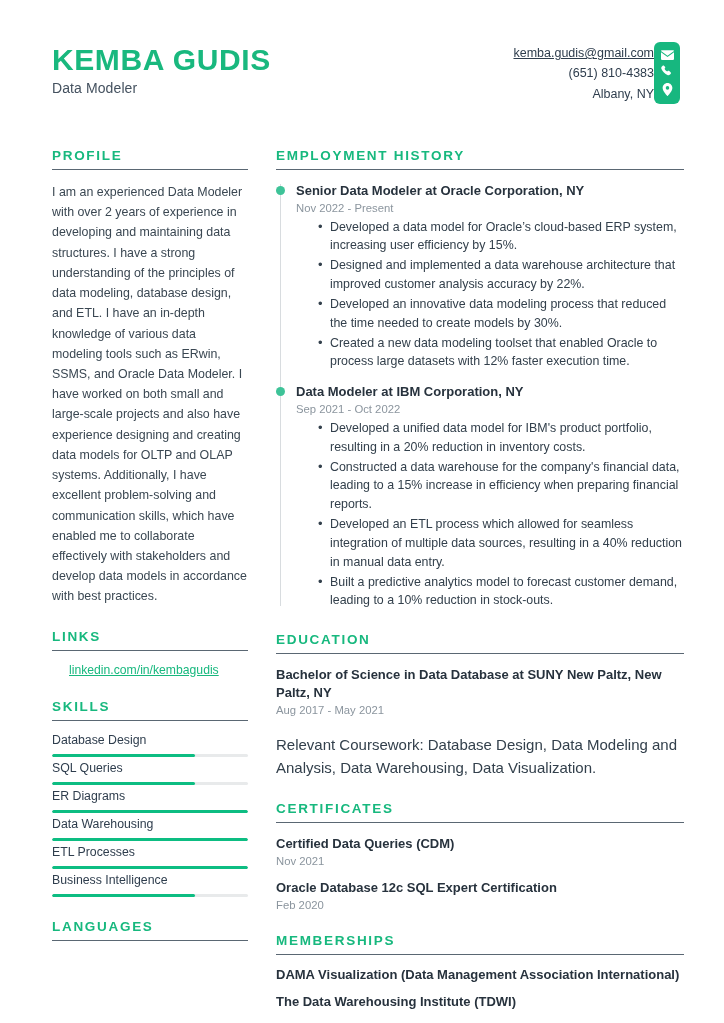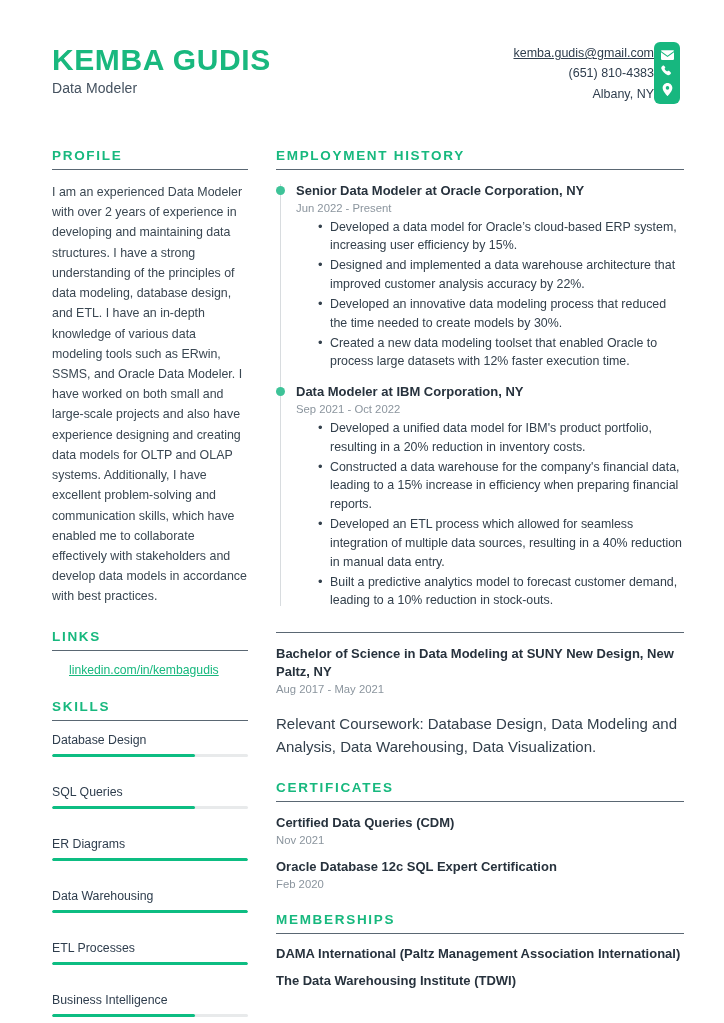--- a/index.html
+++ b/index.html
@@ -104,21 +104,21 @@
   
   .link-item {
     font-size: 12.2px;
     color: #17b87e;
     text-decoration: underline;
     display: block;
     padding-left: 17px;
   }
 
   
-  .skill { margin-bottom: 28px; }
+  .skill { margin-bottom: 4px; }
   .skill-label {
     font-size: 12.3px;
     color: #2e3d4d;
     margin-bottom: 7px;
   }
   .bar-track {
     height: 3px;
     background: #e8eaeb;
     border-radius: 2px;
     overflow: hidden;
@@ -318,21 +318,21 @@
 
       <div class="section">
         <div class="sec-title">EMPLOYMENT HISTORY</div>
         <div class="sec-rule"></div>
 
         <div class="timeline">
 
           <div class="job">
             <span class="job-dot"></span>
             <div class="job-heading">Senior Data Modeler at Oracle Corporation, NY</div>
-            <div class="job-date">Jun 2022 - Present</div>
+            <div class="job-date">Nov 2022 - Present</div>
             <ul>
               <li>Developed a data model for Oracle’s cloud-based ERP system, increasing user efficiency by 15%.</li>
               <li>Designed and implemented a data warehouse architecture that improved customer analysis accuracy by 22%.</li>
               <li>Developed an innovative data modeling process that reduced the time needed to create models by 30%.</li>
               <li>Created a new data modeling toolset that enabled Oracle to process large datasets with 12% faster execution time.</li>
             </ul>
           </div>
 
           <div class="job">
             <span class="job-dot"></span>
@@ -343,23 +343,24 @@
               <li>Constructed a data warehouse for the company's financial data, leading to a 15% increase in efficiency when preparing financial reports.</li>
               <li>Developed an ETL process which allowed for seamless integration of multiple data sources, resulting in a 40% reduction in manual data entry.</li>
               <li>Built a predictive analytics model to forecast customer demand, leading to a 10% reduction in stock-outs.</li>
             </ul>
           </div>
 
         </div>
       </div>
 
       <div class="section">
+        <div class="sec-title">EDUCATION</div>
         <div class="sec-rule"></div>
         <div class="entry">
-          <div class="entry-heading">Bachelor of Science in Data Modeling at SUNY New Design, New Paltz, NY</div>
+          <div class="entry-heading">Bachelor of Science in Data Database at SUNY New Paltz, New Paltz, NY</div>
           <div class="entry-date">Aug 2017 - May 2021</div>
           <div class="entry-desc">Relevant Coursework: Database Design, Data Modeling and Analysis, Data Warehousing, Data Visualization.</div>
         </div>
       </div>
 
       <div class="section">
         <div class="sec-title">CERTIFICATES</div>
         <div class="sec-rule"></div>
         <div class="entry">
           <div class="entry-heading">Certified Data Queries (CDM)</div>
@@ -367,19 +368,19 @@
         </div>
         <div class="entry">
           <div class="entry-heading">Oracle Database 12c SQL Expert Certification</div>
           <div class="entry-date">Feb 2020</div>
         </div>
       </div>
 
       <div class="section">
         <div class="sec-title">MEMBERSHIPS</div>
         <div class="sec-rule"></div>
-        <div class="membership-item">DAMA International (Paltz Management Association International)</div>
+        <div class="membership-item">DAMA Visualization (Data Management Association International)</div>
         <div class="membership-item">The Data Warehousing Institute (TDWI)</div>
       </div>
 
     </div>
   </div>
 </div>
 
 </body></html>

